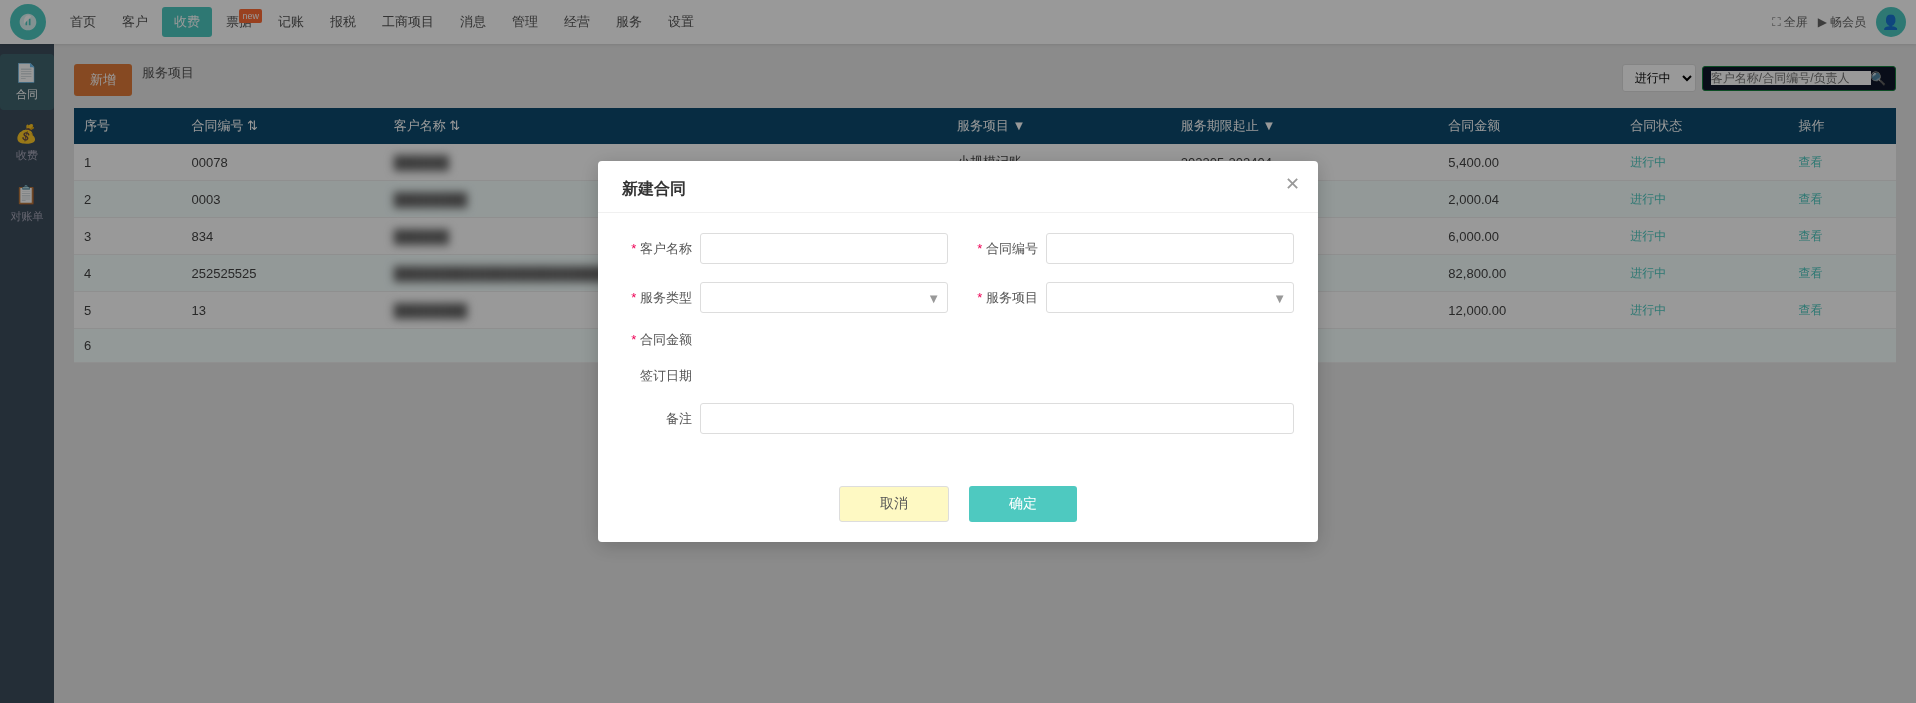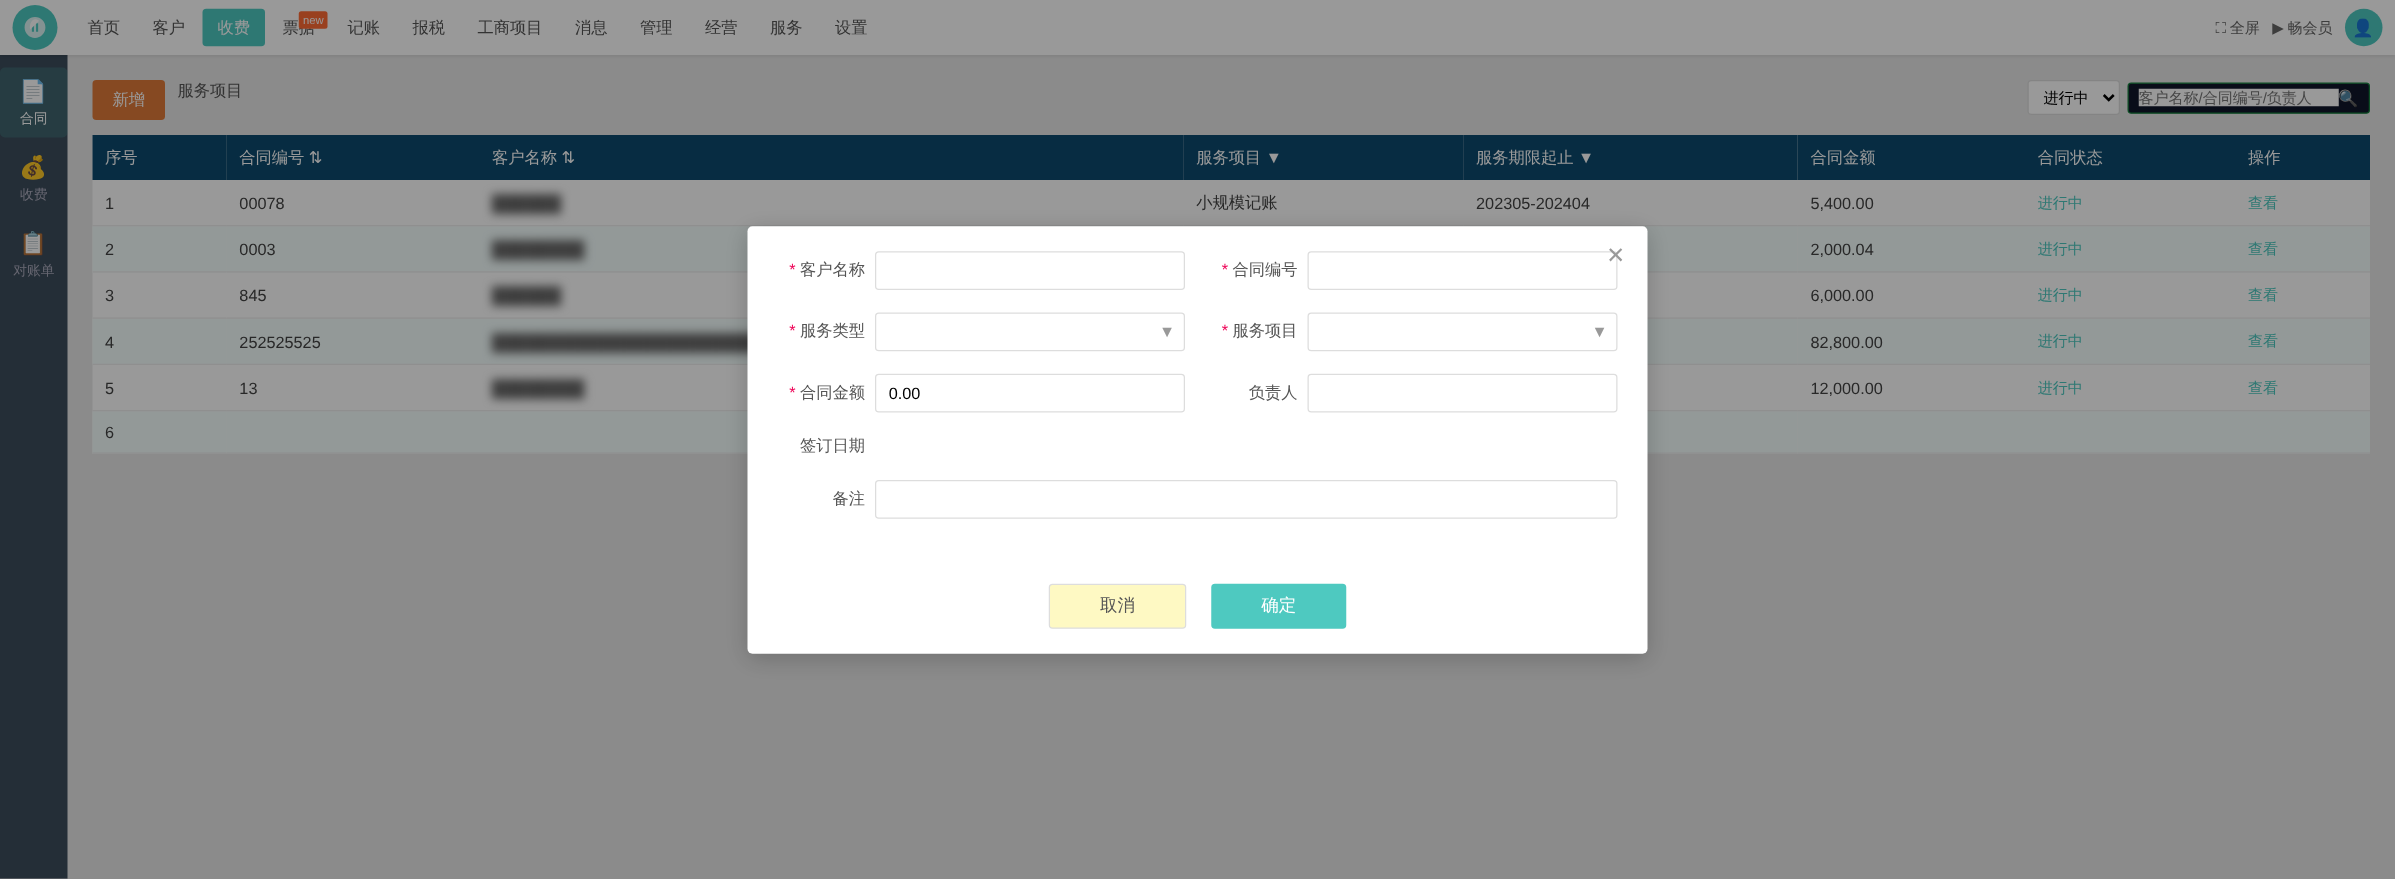--- a/index.html
+++ b/index.html
@@ -440,21 +440,21 @@
       <td>0003</td>
       <td><span class="blurred-text">████████</span></td>
       <td>小规模记账</td>
       <td>202305-202404</td>
       <td>2,000.04</td>
       <td><span class="status-badge">进行中</span></td>
       <td><span class="action-link">查看</span></td>
     </tr>
           <tr>
       <td>3</td>
-      <td>845</td>
+      <td>834</td>
       <td><span class="blurred-text">██████</span></td>
       <td>小规模记账</td>
       <td>202305-202404</td>
       <td>6,000.00</td>
       <td><span class="status-badge">进行中</span></td>
       <td><span class="action-link">查看</span></td>
     </tr>
           <tr>
       <td>4</td>
       <td>252525525</td>
@@ -486,20 +486,21 @@
             <td></td>
           </tr>
         </tbody>
     </table>
 
   </div>
 </div>
 
 <div class="modal-overlay">
   <div class="modal">
+    <div class="modal-header">新建合同</div>
     <div class="modal-close">✕</div>
     <div class="modal-body">
 
       <div class="form-row">
         <div class="form-group">
           <label class="form-label required">客户名称</label>
           <input class="form-input" type="text" style="">
         </div>
         <div class="form-group">
           <label class="form-label required">合同编号</label>
@@ -524,25 +525,20 @@
               <option value=""></option>
             </select>
             <span class="select-arrow">▼</span>
           </div>
         </div>
       </div>
 
       <div class="form-row">
         <div class="form-group">
           <label class="form-label required">合同金额</label>
-          <input class="form-input" type="text" value="0.00" style="">
-        </div>
-        <div class="form-group">
-          <label class="form-label">负责人</label>
-          <input class="form-input" type="text" style="">
         </div>
       </div>
 
       <div class="form-row">
         <div class="form-group">
           <label class="form-label">签订日期</label>
         </div>
       </div>
 
       <div class="form-row">

